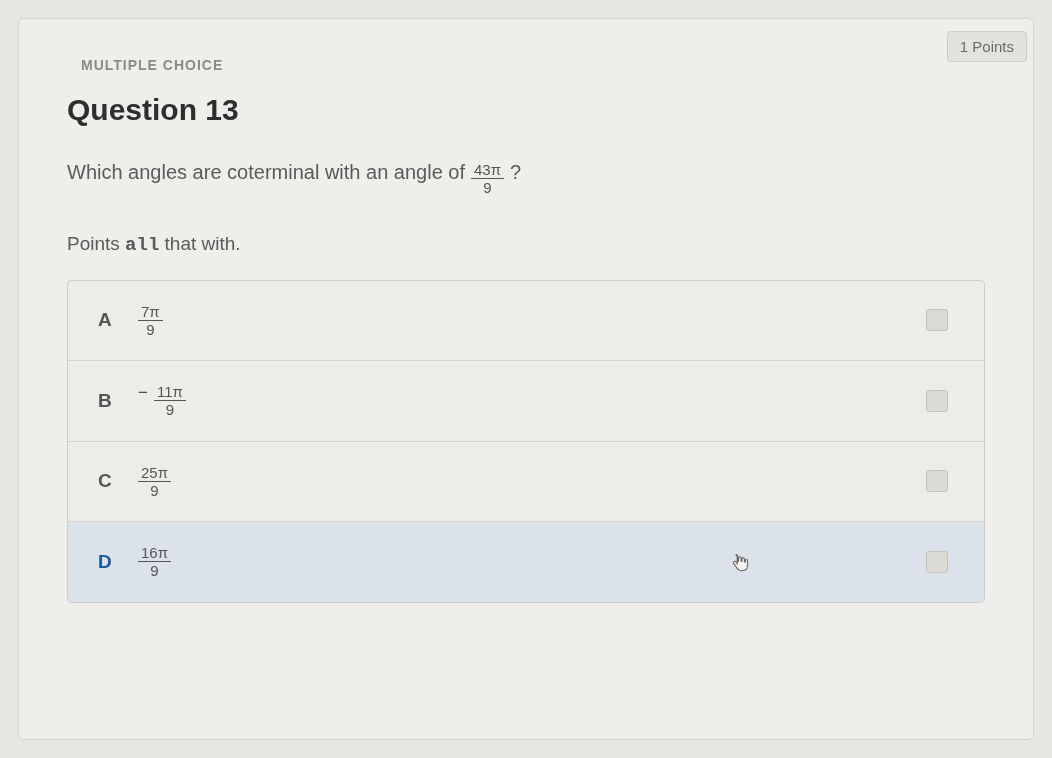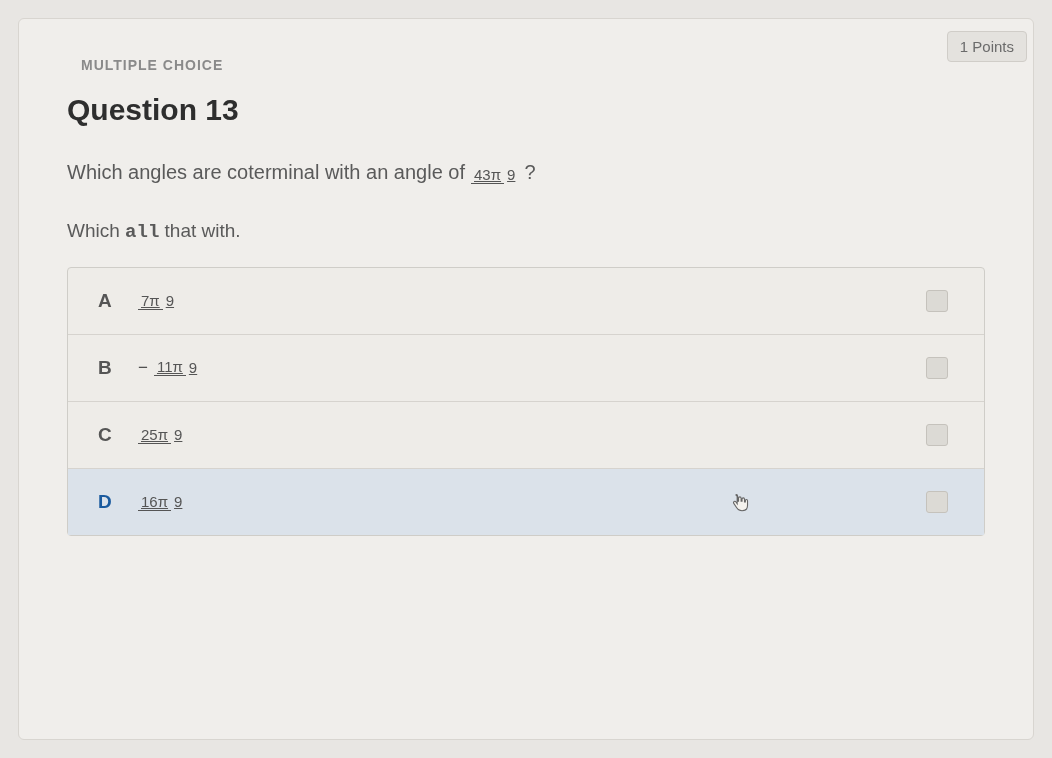--- a/index.html
+++ b/index.html
@@ -44,32 +44,31 @@
   font-weight: 700;
   color: #2e2e2e;
   margin-bottom: 34px;
   margin-top: 20px;
 }
 .q-text {
   font-size: 20px;
   color: #5a5a5a;
   margin-bottom: 36px;
   display: flex;
-  align-items: flex-end;
+  align-items: flex-start;
   gap: 6px;
 }
 .frac {
   display: inline-flex;
-  flex-direction: row;
+  flex-direction: column;
   align-items: center;
   font-size: 15px;
   line-height: 1.15;
   vertical-align: middle;
   color: #555;
-  text-decoration: underline;
 }
 .frac .num { border-bottom: 1.5px solid #555; padding: 0 3px; }
 .frac .den { padding: 0 3px; }
 .instr { font-size: 19px; color: #5a5a5a; margin-bottom: 24px; }
 .instr b { font-weight: 700; font-family: Liberation Mono, monospace; }
 .options {
   border: 1px solid #cfcdc8;
   border-radius: 4px;
   background: #eeece8;
 }
@@ -132,21 +131,21 @@
   <div class="q-text">
     <span>Which angles are coterminal with an angle of</span>
     <span class="frac">
       <span class="num">43π</span>
       <span class="den">9</span>
     </span>
     <span>?</span>
   </div>
 
   <div class="instr">
-    <span>Which </span><b>all</b><span> that with.</span>
+    <span>Points </span><b>all</b><span> that with.</span>
   </div>
 
   <div class="options">
 
     <div class="option">
       <span class="letter">A</span>
       <span class="expr">
         <span class="frac">
           <span class="num">7π</span>
           <span class="den">9</span>

